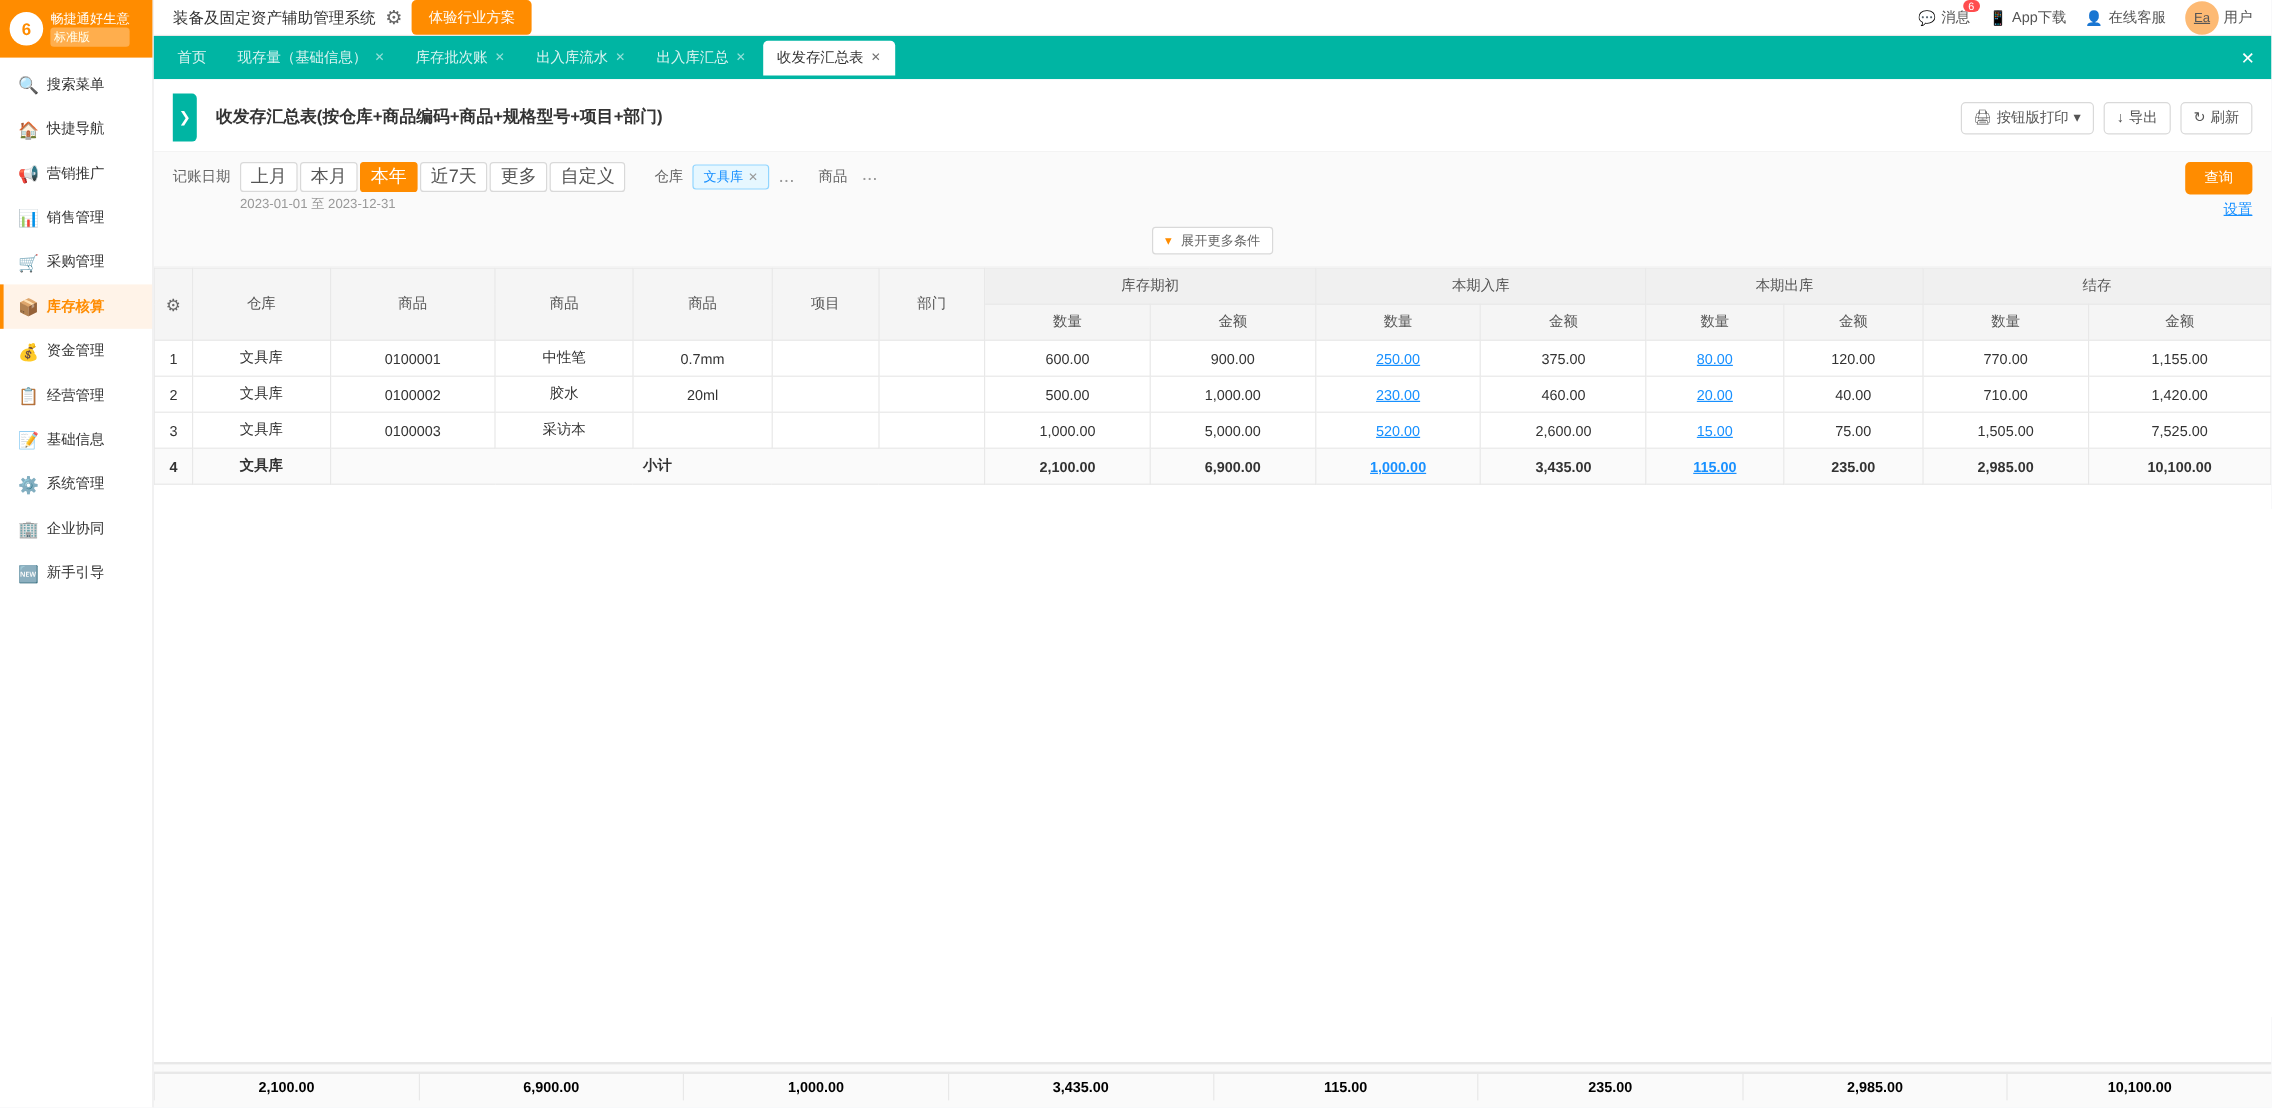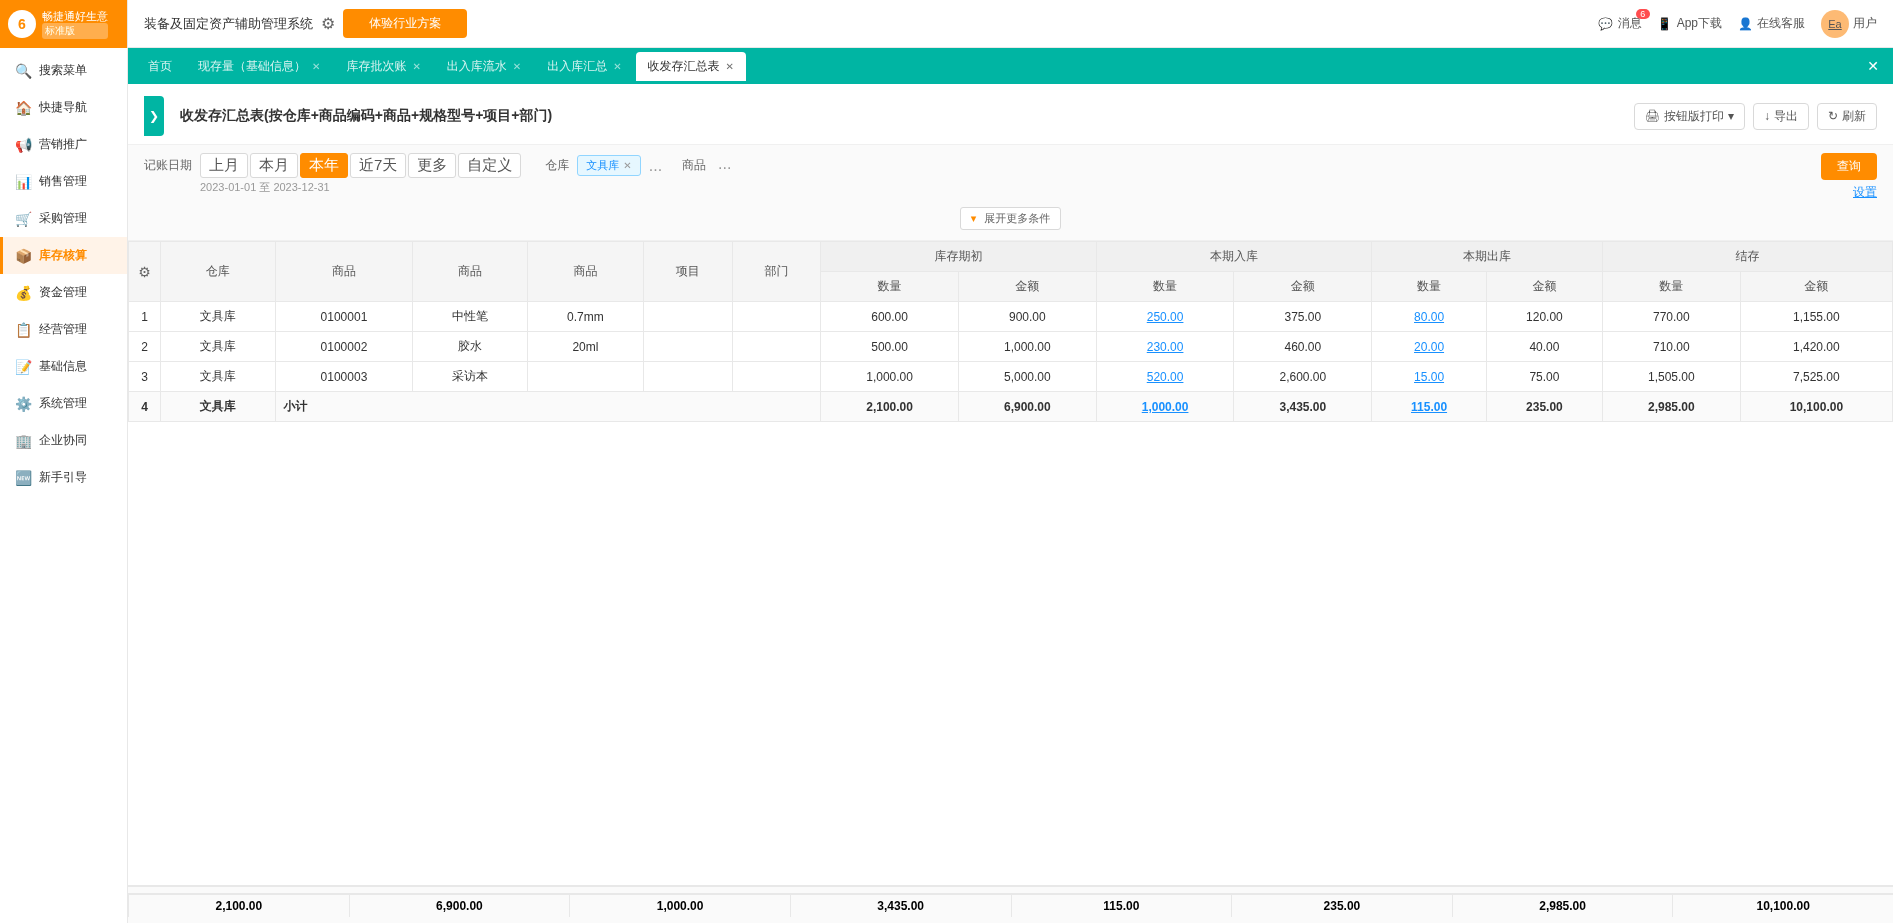--- a/index.html
+++ b/index.html
@@ -13,25 +13,25 @@
     .sidebar-logo-badge { font-size: 10px; color: #ffe; background: rgba(255,255,255,0.3); padding: 1px 3px; border-radius: 3px; }
     .sidebar-nav { flex: 1; overflow-y: auto; padding: 4px 0; }
     .sidebar-item { display: flex; align-items: center; gap: 6px; padding: 10px 12px; cursor: pointer; color: #333; font-size: 12px; border-left: 3px solid transparent; }
     .sidebar-item.active { background: #fff3e8; color: #ff8c00; border-left-color: #ff8c00; font-weight: bold; }
     .sidebar-item .si-icon { font-size: 14px; width: 18px; text-align: center; }
 
     
     .main { flex: 1; display: flex; flex-direction: column; overflow: hidden; }
 
     
-    .top-header { height: 48px; background: #fff; display: flex; align-items: center; justify-content: space-between; padding: 0 16px; border-bottom: 1px solid #e8e8e8; flex-shrink: 0; }
+    .top-header { height: 30px; background: #fff; display: flex; align-items: center; justify-content: space-between; padding: 0 16px; border-bottom: 1px solid #e8e8e8; flex-shrink: 0; }
     .top-header-left { display: flex; align-items: center; gap: 8px; }
     .system-title { font-size: 13px; color: #333; }
     .top-header-actions { display: flex; align-items: center; gap: 16px; }
-    .experience-btn { background: #ff8c00; color: #fff; border: none; padding: 6px 26px; border-radius: 4px; cursor: pointer; font-size: 12px; }
+    .experience-btn { background: #ff8c00; color: #fff; border: none; padding: 6px 14px; border-radius: 4px; cursor: pointer; font-size: 12px; }
     .header-icon-item { display: flex; align-items: center; gap: 4px; cursor: pointer; color: #555; font-size: 12px; position: relative; }
     .badge { background: #ff4d4f; color: #fff; border-radius: 10px; padding: 0 4px; font-size: 9px; position: absolute; top: -6px; right: -8px; min-width: 14px; text-align: center; }
     .settings-btn { background: none; border: none; cursor: pointer; font-size: 16px; color: #666; }
     .user-avatar { width: 28px; height: 28px; background: #fdba74; border-radius: 50%; display: flex; align-items: center; justify-content: center; font-size: 11px; color: #555; text-decoration: underline; }
 
     
     .tab-bar { background: #00b5a3; display: flex; align-items: center; height: 36px; flex-shrink: 0; padding: 0 8px; gap: 2px; }
     .tab-item { display: flex; align-items: center; gap: 4px; padding: 6px 12px; cursor: pointer; color: rgba(255,255,255,0.85); font-size: 12px; border-radius: 4px 4px 0 0; white-space: nowrap; }
     .tab-item.active { background: #fff; color: #333; }
     .tab-close { font-size: 10px; opacity: 0.7; margin-left: 2px; }
@@ -340,21 +340,21 @@
     <td class="link-cell">520.00</td>
     <td>2,600.00</td>
     <td class="link-cell">15.00</td>
     <td>75.00</td>
     <td>1,505.00</td>
     <td>7,525.00</td>
   </tr>
             <tr class="subtotal">
   <td>4</td>
   <td>文具库</td>
-  <td colspan="5" class="text-left" style="text-align:left;">小计</td>
+  <td colspan="5" class="text-left" style="text-align:center;">小计</td>
   <td>2,100.00</td>
   <td>6,900.00</td>
   <td class="link-cell">1,000.00</td>
   <td>3,435.00</td>
   <td class="link-cell">115.00</td>
   <td>235.00</td>
   <td>2,985.00</td>
   <td>10,100.00</td>
 </tr>
           </tbody>

